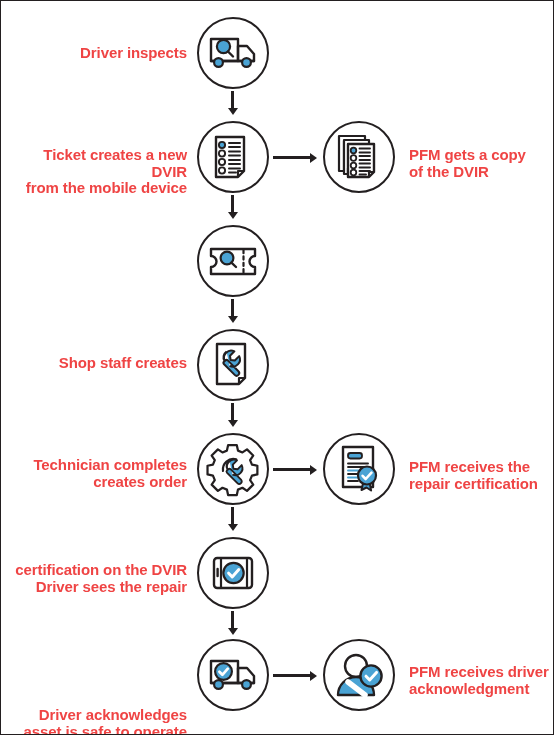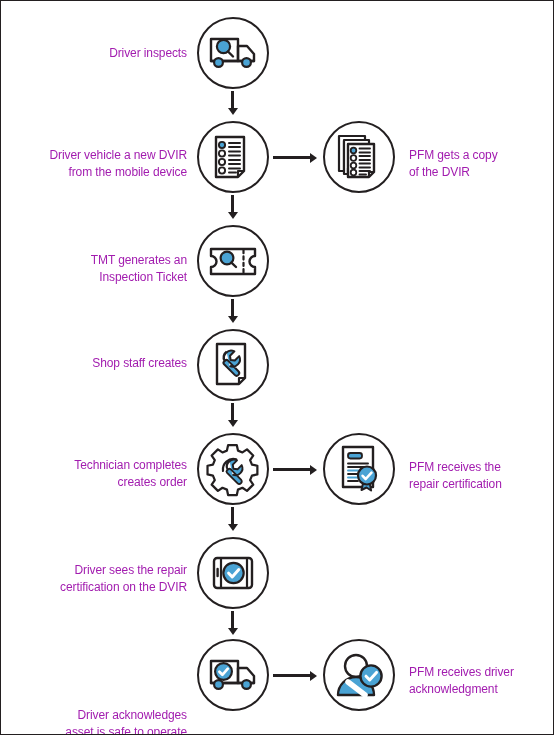--- a/index.html
+++ b/index.html
@@ -10,24 +10,24 @@
   }
   #frame {
     position: relative;
     width: 554px; height: 735px;
     background: #ffffff;
     border: 1.5px solid #231f20;
     overflow: hidden;
   }
   .lbl {
     position: absolute;
-    font-size: 12px;
-    font-weight: 400;
+    font-size: 15px;
+    font-weight: 700;
     line-height: 16.5px;
-    color: #a21caf;
+    color: #ef4444;
     letter-spacing: -0.1px;
   }
   .lbl.left  { width: 178px; left: 8px;   text-align: right; }
   .lbl.right { width: 150px; left: 408px; text-align: left; }
 
   
   .node {
     position: absolute;
     border: 2.2px solid #231f20;
     border-radius: 50%;
@@ -78,21 +78,21 @@
       <circle cx="24.5" cy="27.5" r="6.6" fill="#4aa3d4" stroke="#231f20" stroke-width="2.2"></circle>
       <line x1="29" y1="32.5" x2="34" y2="37.5" stroke="#231f20" stroke-width="2.4" stroke-linecap="round"></line>
     </svg>
   </div>
   <div class="v-arrow" style="top:90px; height:24px;">
     <div class="stem" style="height:18px;"></div>
       <div class="head"></div>
   </div>
 
   <div class="lbl left" style="top:146px;">
-    <div>Driver vehicle a new DVIR</div>
+    <div>Ticket creates a new DVIR</div>
     <div>from the mobile device</div>
   </div>
   <div class="node main" style="top:120px;">
     <svg width="68" height="68" viewBox="0 0 68 68">
       <path d="M17 14 H45 V48 L39 54 H17 Z" fill="#fff" stroke="#231f20" stroke-width="2.4" stroke-linejoin="round"></path>
       <path d="M45 48 H39 V54" fill="none" stroke="#231f20" stroke-width="2.2" stroke-linejoin="round"></path>
       <circle cx="23" cy="22" r="3.1" fill="#4aa3d4" stroke="#231f20" stroke-width="1.9"></circle>
       <circle cx="23" cy="30.5" r="3.1" fill="#fff" stroke="#231f20" stroke-width="1.9"></circle>
       <circle cx="23" cy="39" r="3.1" fill="#fff" stroke="#231f20" stroke-width="1.9"></circle>
       <circle cx="23" cy="47.5" r="3.1" fill="#fff" stroke="#231f20" stroke-width="1.9"></circle>
@@ -136,24 +136,20 @@
         <line x1="34.5" y1="48" x2="45" y2="48"></line>
           <line x1="34.5" y1="51.5" x2="41" y2="51.5"></line>
       </g>
     </svg>
   </div>
   <div class="v-arrow" style="top:194px; height:24px;">
     <div class="stem" style="height:18px;"></div>
       <div class="head"></div>
   </div>
 
-  <div class="lbl left" style="top:251px;">
-    <div>TMT generates an</div>
-    <div>Inspection Ticket</div>
-  </div>
   <div class="node main" style="top:224px;">
     <svg width="68" height="68" viewBox="0 0 68 68">
       <path d="M12 22 H56 V29 a5.5 5.5 0 0 0 0 11 v7 H12 v-7 a5.5 5.5 0 0 0 0 -11 Z" fill="#fff" stroke="#231f20" stroke-width="2.4" stroke-linejoin="round"></path>
       <line x1="44.5" y1="23" x2="44.5" y2="46" stroke="#231f20" stroke-width="2.2" stroke-dasharray="3.2 3.2" stroke-linecap="round"></line>
       <circle cx="28" cy="31" r="6.4" fill="#4aa3d4" stroke="#231f20" stroke-width="2.2"></circle>
       <line x1="32.4" y1="35.6" x2="37" y2="40" stroke="#231f20" stroke-width="2.4" stroke-linecap="round"></line>
     </svg>
   </div>
   <div class="v-arrow" style="top:298px; height:24px;">
     <div class="stem" style="height:18px;"></div>
@@ -210,22 +206,22 @@
       <circle cx="42" cy="40.5" r="9" fill="#4aa3d4" stroke="#231f20" stroke-width="2.2"></circle>
       <path d="M37.6 40.8 l3.1 3.2 5.8 -6.4" fill="none" stroke="#ffffff" stroke-width="2.6" stroke-linecap="round" stroke-linejoin="round"></path>
     </svg>
   </div>
   <div class="v-arrow" style="top:506px; height:24px;">
     <div class="stem" style="height:18px;"></div>
       <div class="head"></div>
   </div>
 
   <div class="lbl left" style="top:561px;">
+    <div>certification on the DVIR</div>
     <div>Driver sees the repair</div>
-    <div>certification on the DVIR</div>
   </div>
   <div class="node main" style="top:536px;">
     <svg width="68" height="68" viewBox="0 0 68 68">
       <rect x="15" y="19" width="38" height="30" rx="3.2" fill="#fff" stroke="#231f20" stroke-width="2.4"></rect>
       <line x1="22" y1="20" x2="22" y2="48" stroke="#231f20" stroke-width="2.2"></line>
       <line x1="48" y1="20" x2="48" y2="48" stroke="#231f20" stroke-width="2.2"></line>
       <line x1="18.6" y1="30" x2="18.6" y2="37" stroke="#231f20" stroke-width="2.4" stroke-linecap="round"></line>
       <circle cx="34.5" cy="34" r="10.2" fill="#4aa3d4" stroke="#231f20" stroke-width="2.2"></circle>
       <path d="M29.6 34.2 l3.6 3.7 6.6 -7.4" fill="none" stroke="#ffffff" stroke-width="3" stroke-linecap="round" stroke-linejoin="round"></path>
     </svg>

